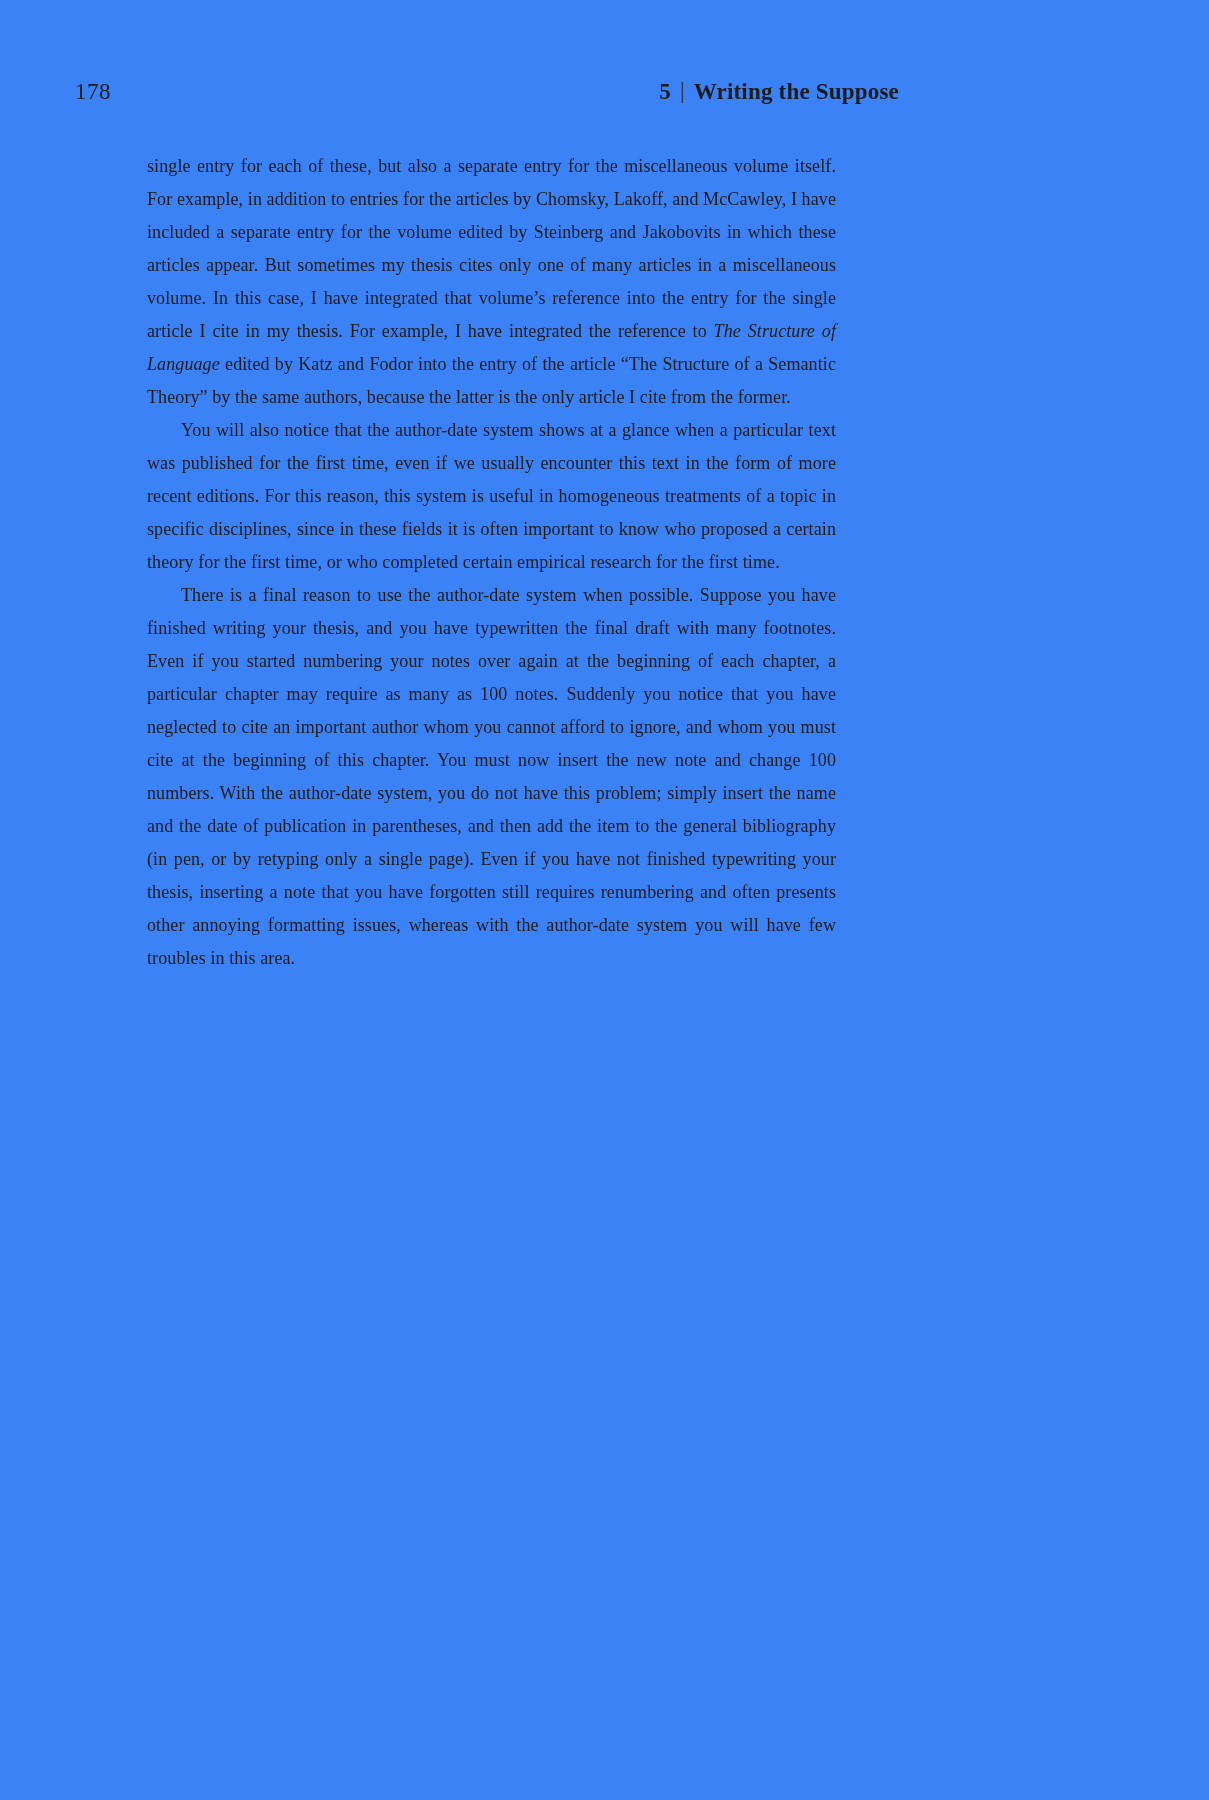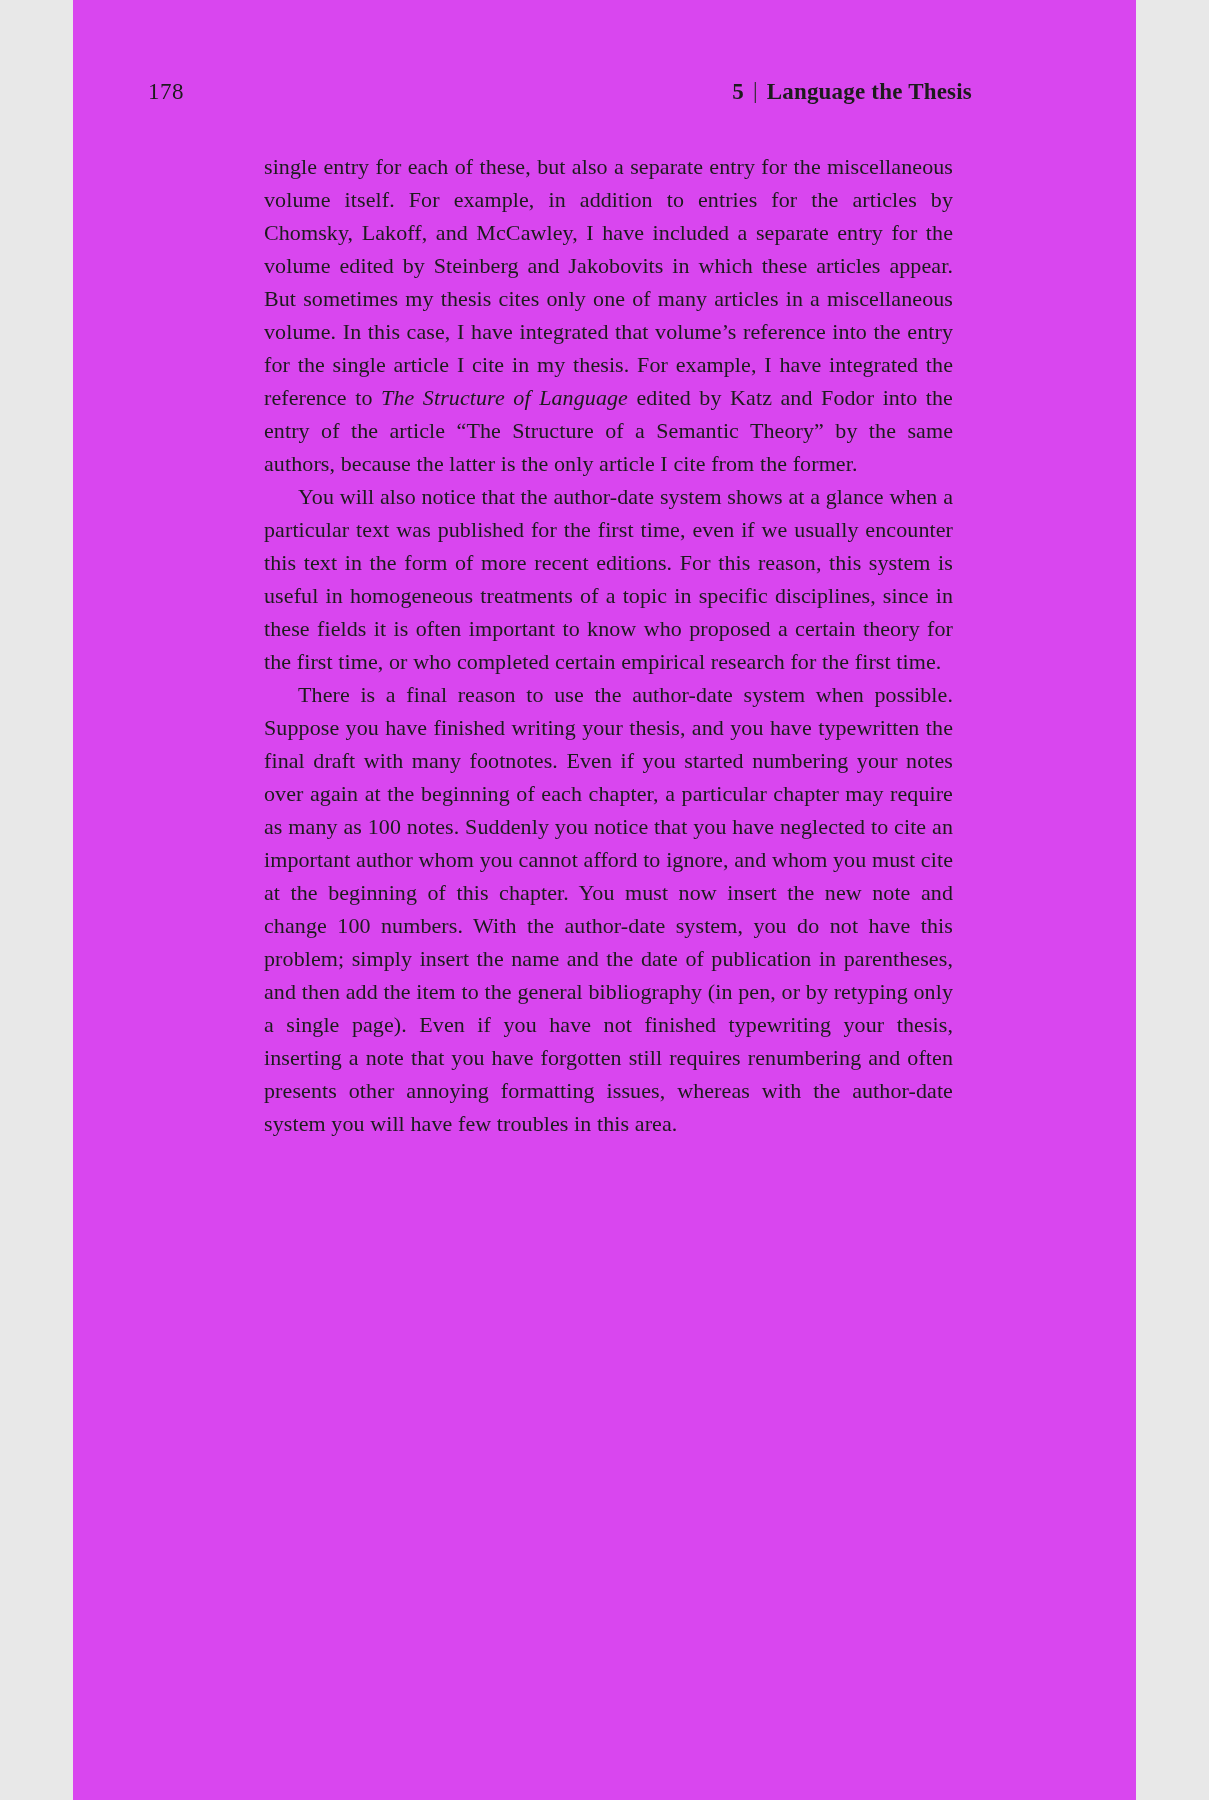--- a/index.html
+++ b/index.html
@@ -2,24 +2,24 @@
 <html lang="en"><head>
 <meta charset="utf-8">
 <style>
   html, body {
     margin: 0;
     padding: 0;
     background: #e8e8e8;
   }
   .page {
     position: relative;
-    width: 1063px;
+    width: 1209px;
     height: 1800px;
     margin: 0 auto;
-    background: #d946ef;
+    background: #3b82f6;
     color: #1c1c1c;
     font-family: "Liberation Serif", "DejaVu Serif", serif;
     overflow: hidden;
   }
   .running-header {
     position: absolute;
     top: 80px;
     left: 75px;
     width: 824px;
     display: flex;
@@ -41,47 +41,46 @@
     padding: 0 9px;
     position: relative;
     top: -1px;
     color: #2a2a2a;
   }
   .text-block {
     position: absolute;
     top: 150px;
     left: 147px;
     width: 689px;
-    font-size: 22px;
+    font-size: 18px;
     line-height: 33px;
     text-align: justify;
     hyphens: auto;
     -webkit-hyphens: auto;
     letter-spacing: 0.1px;
-    margin-left: 44px;
   }
   .para {
     margin: 0;
   }
   .para.indent {
     text-indent: 34px;
   }
   .para em {
     font-style: italic;
   }
 </style>
 </head>
 <body>
 
 <div class="page">
 
   <header class="running-header">
     <span class="page-number">178</span>
     <span class="running-head">
-      <span>5</span><span class="head-sep">|</span><span>Language the Thesis</span>
+      <span>5</span><span class="head-sep">|</span><span>Writing the Suppose</span>
     </span>
   </header>
 
   <main class="text-block" id="text-block">
       <p class="para"><span>single entry for each of these, but also a separate entry for the miscellaneous volume itself. For example, in addition to entries for the articles by Chomsky, Lakoff, and McCawley, I have included a separate entry for the volume edited by Steinberg and Jakobovits in which these articles appear. But sometimes my thesis cites only one of many articles in a miscellaneous volume. In this case, I have integrated that volume’s reference into the entry for the single article I cite in my thesis. For example, I have integrated the reference to </span><em>The Structure of Language</em><span> edited by Katz and Fodor into the entry of the article “The Structure of a Semantic Theory” by the same authors, because the latter is the only article I cite from the former.</span></p>
       <p class="para indent"><span>You will also notice that the author-date system shows at a glance when a particular text was published for the first time, even if we usually encounter this text in the form of more recent editions. For this reason, this system is useful in homogeneous treatments of a topic in specific disciplines, since in these fields it is often important to know who proposed a certain theory for the first time, or who completed certain empirical research for the first time.</span></p>
       <p class="para indent"><span>There is a final reason to use the author-date system when possible. Suppose you have finished writing your thesis, and you have typewritten the final draft with many footnotes. Even if you started numbering your notes over again at the beginning of each chapter, a particular chapter may require as many as 100 notes. Suddenly you notice that you have neglected to cite an important author whom you cannot afford to ignore, and whom you must cite at the beginning of this chapter. You must now insert the new note and change 100 numbers. With the author-date system, you do not have this problem; simply insert the name and the date of publication in parentheses, and then add the item to the general bibliography (in pen, or by retyping only a single page). Even if you have not finished typewriting your thesis, inserting a note that you have forgotten still requires renumbering and often presents other annoying formatting issues, whereas with the author-date system you will have few troubles in this area.</span></p>
     </main>
 
 </div>

